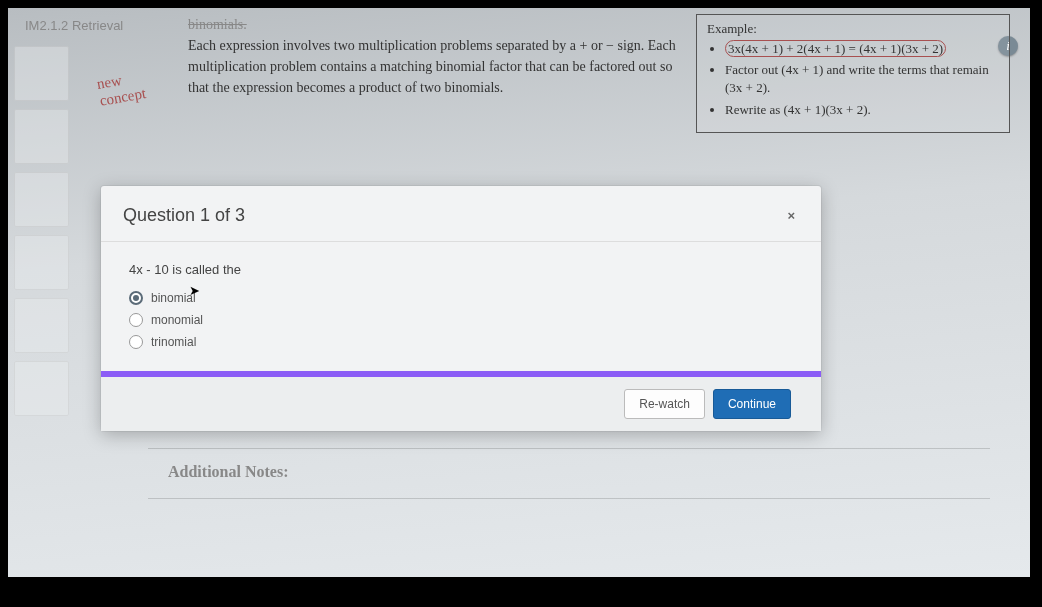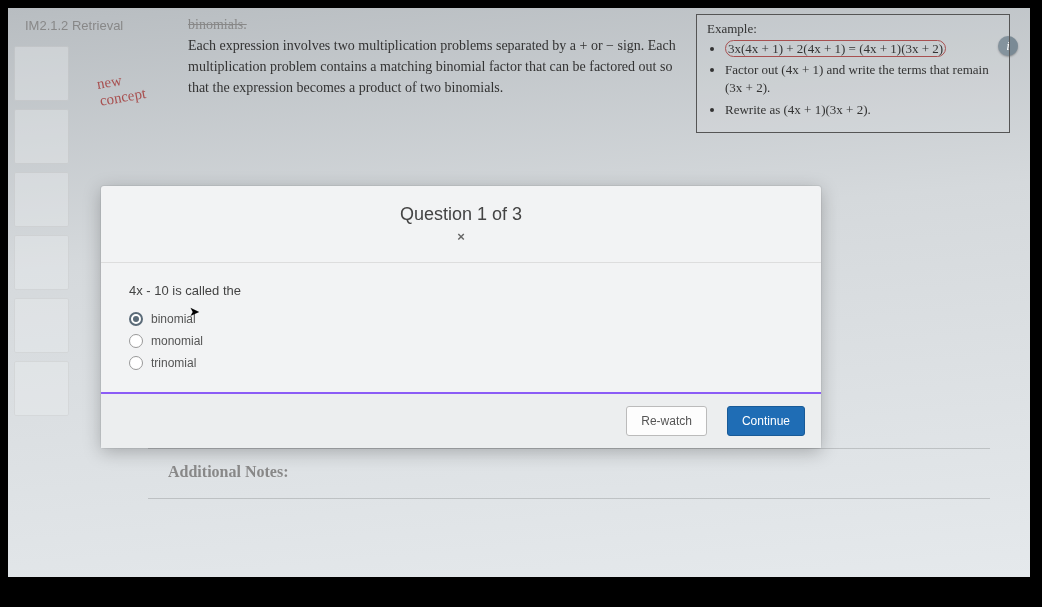--- a/index.html
+++ b/index.html
@@ -129,21 +129,20 @@
       box-shadow: 0 4px 18px rgba(0,0,0,0.25), 0 0 0 1px rgba(0,0,0,0.05);
       font-family: Arial, Helvetica, sans-serif;
       color: #333;
     }
     .q-header {
       padding: 18px 22px 14px 22px;
       border-bottom: 1px solid #ddd;
       display: flex;
       justify-content: space-between;
       align-items: center;
-      flex-direction: column;
     }
     .q-title {
       font-size: 18px;
       color: #444;
       font-weight: normal;
     }
     .close-x {
       color: #666;
       font-size: 13px;
       font-weight: bold;
@@ -187,26 +186,26 @@
       background: #5b6b78;
       border-radius: 50%;
     }
     .cursor-arrow {
       position: absolute;
       font-size: 13px;
       color: #000;
       pointer-events: none;
     }
     .q-footer {
-      padding: 12px 16px;
-      border-top: 2px solid #8b5cf6;
+      padding: 12px 30px;
+      border-top: 6px solid #8b5cf6;
       background: #eceeef;
       display: flex;
       justify-content: flex-end;
-      gap: 20px;
+      gap: 8px;
     }
     .btn {
       padding: 7px 14px;
       font-size: 12px;
       border-radius: 3px;
       border: 1px solid #bbb;
       background: #fdfdfd;
       color: #555;
       cursor: pointer;
     }

